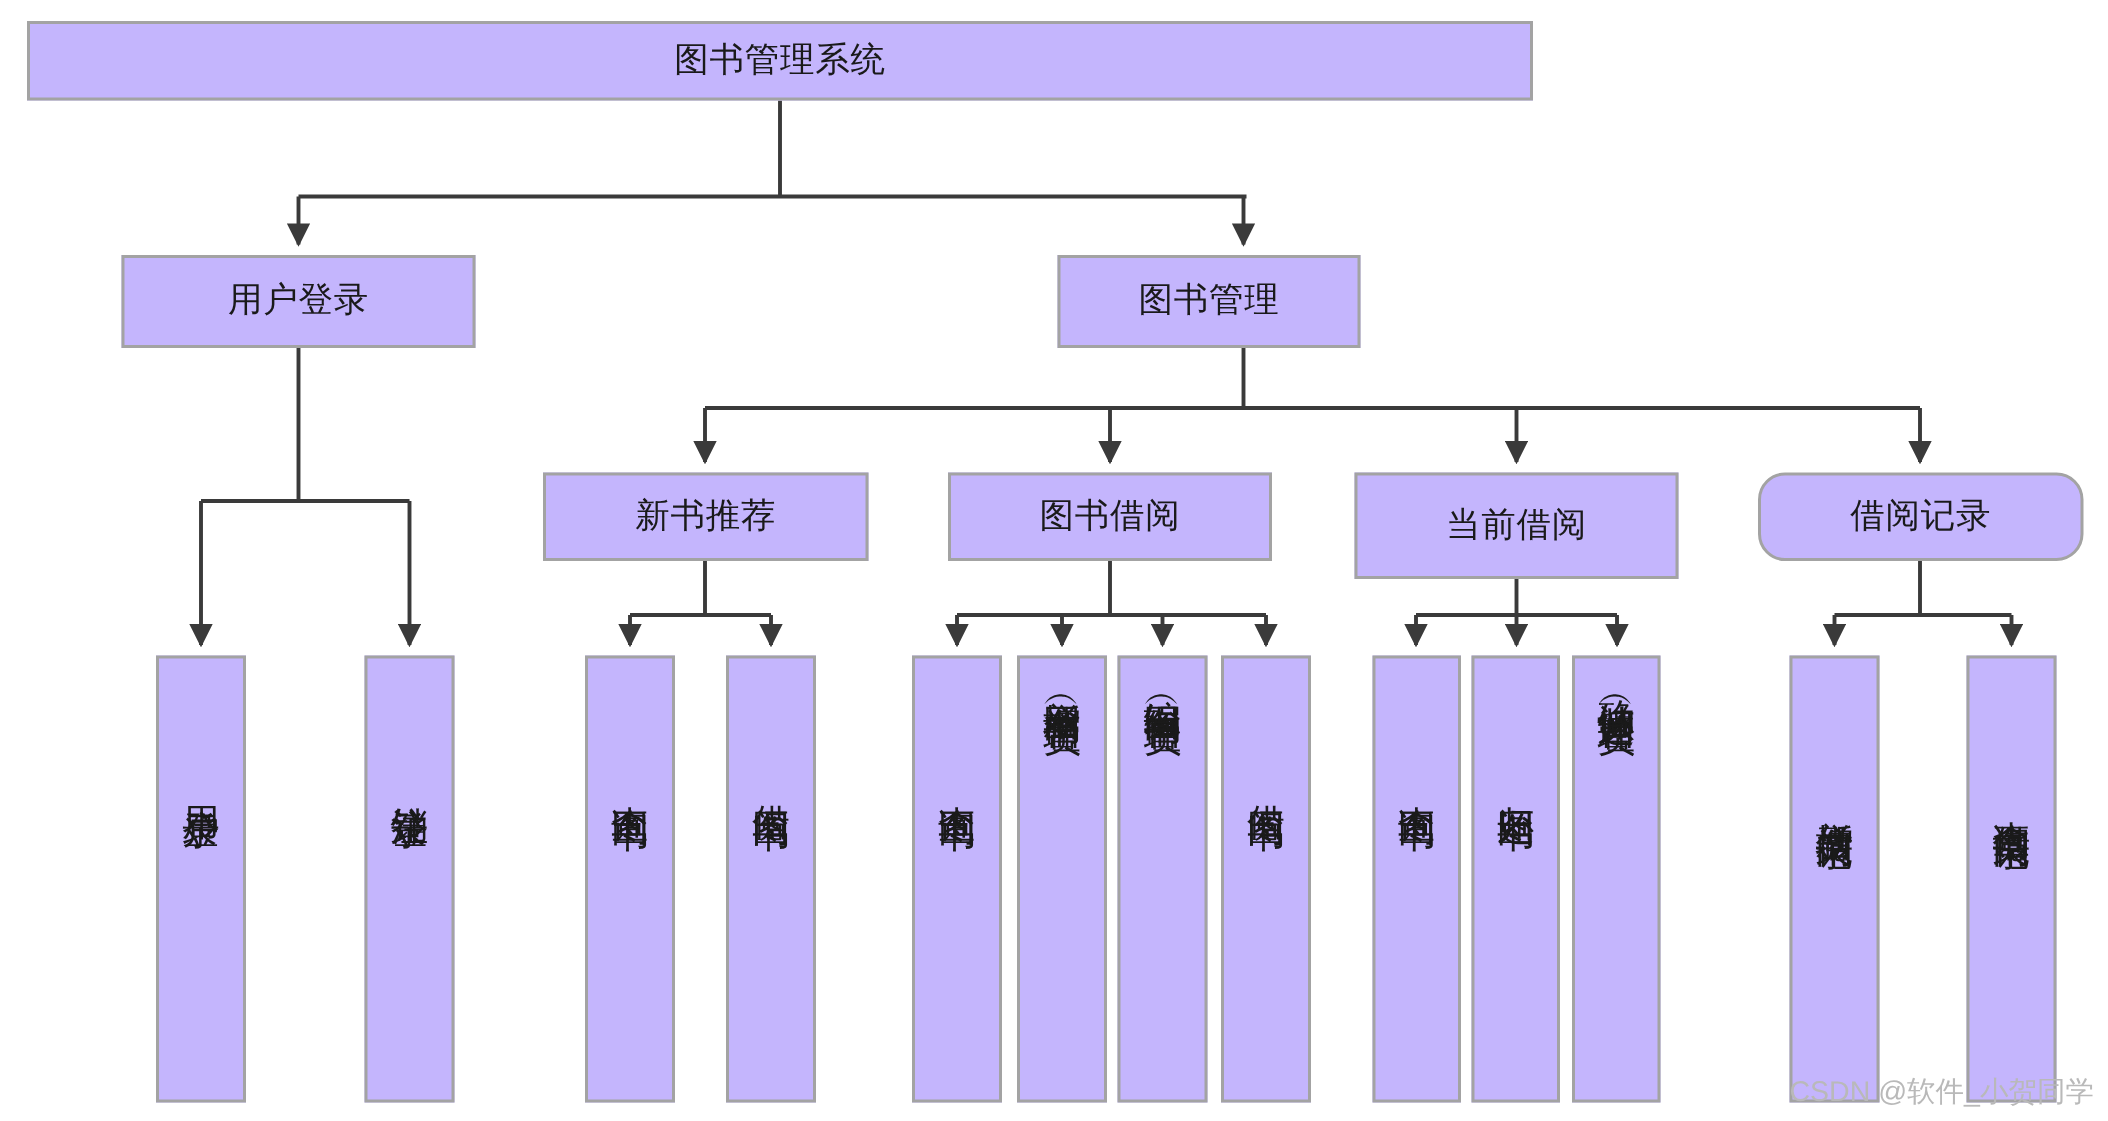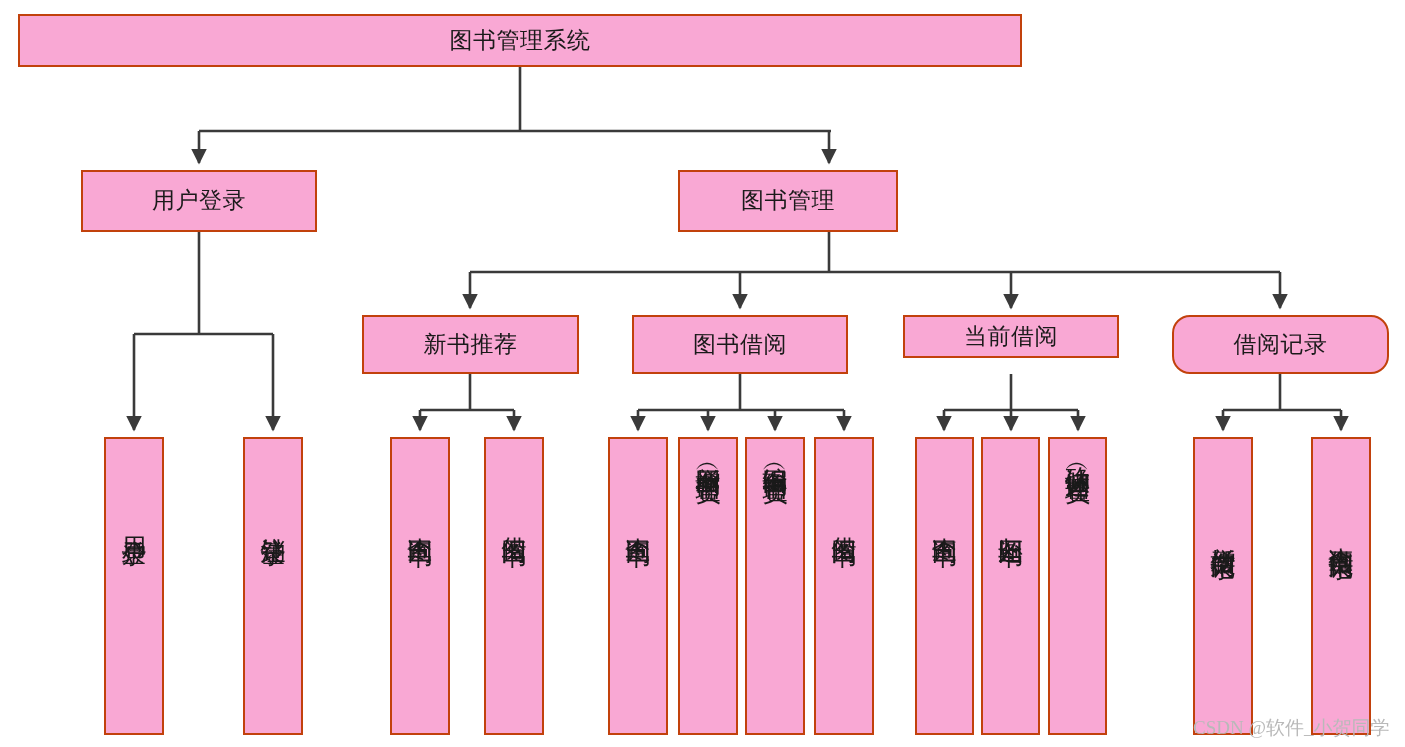--- a/index.html
+++ b/index.html
@@ -21,22 +21,22 @@
   #edges {
     position: absolute;
     left: 0;
     top: 0;
     width: 1405px;
     height: 747px;
   }
   .node {
     position: absolute;
     box-sizing: border-box;
-    border: 2px solid #c2410c;
-    background: #f9a8d4;
+    border: 2px solid #a3a3a3;
+    background: #c4b5fd;
     display: flex;
     align-items: center;
     justify-content: center;
     color: #1a1a1a;
     z-index: 2;
   }
   .node-label {
     display: block;
     text-align: center;
     line-height: 1.12;
@@ -69,21 +69,21 @@
   }
   .node.vert.pad-top {
     padding-top: 8px;
   }
   .watermark {
     position: absolute;
     color: #b9b9b9;
     font-size: 19px;
     white-space: nowrap;
     z-index: 5;
-    font-family: Liberation Serif, serif;
+    font-family: Liberation Sans, sans-serif;
   }
 </style>
 </head>
 <body>
 
 <div id="diagram">
 
   <svg id="edges" viewBox="0 0 1405 747" xmlns="http://www.w3.org/2000/svg">
     <defs>
       <marker id="arrow" viewBox="0 0 10 10" refX="9" refY="5" markerWidth="6" markerHeight="6" orient="auto-start-reverse">
@@ -134,31 +134,31 @@
     </g>
   </svg>
 
   <div class="node horiz" style="left:18px; top:14px; width:1004px; height:53px;">
     <span class="node-label">图书管理系统</span>
   </div>
 
   <div class="node horiz" style="left:81px; top:170px; width:236px; height:62px;">
     <span class="node-label">用户登录</span>
   </div>
-  <div class="node horiz" style="left:678px; top:170px; width:220px; height:62px;">
+  <div class="node horiz" style="left:705px; top:170px; width:202px; height:62px;">
     <span class="node-label">图书管理</span>
   </div>
 
   <div class="node horiz" style="left:632px; top:315px; width:216px; height:59px;">
     <span class="node-label">图书借阅</span>
   </div>
   <div class="node horiz" style="left:362px; top:315px; width:217px; height:59px;">
     <span class="node-label">新书推荐</span>
   </div>
-  <div class="node horiz" style="left:903px; top:315px; width:216px; height:43px;">
+  <div class="node horiz" style="left:903px; top:315px; width:216px; height:71px;">
     <span class="node-label">当前借阅</span>
   </div>
   <div class="node horiz" style="left:1172px; top:315px; width:217px; height:59px;border-radius:18px;">
     <span class="node-label">借阅记录</span>
   </div>
 
   <div id="leaf-layer">
       <div class="node vert pad-mid" style="left: 104px; top: 437px; width: 60px; height: 298px;">
         <span class="node-label">用户登录</span>
       </div>

